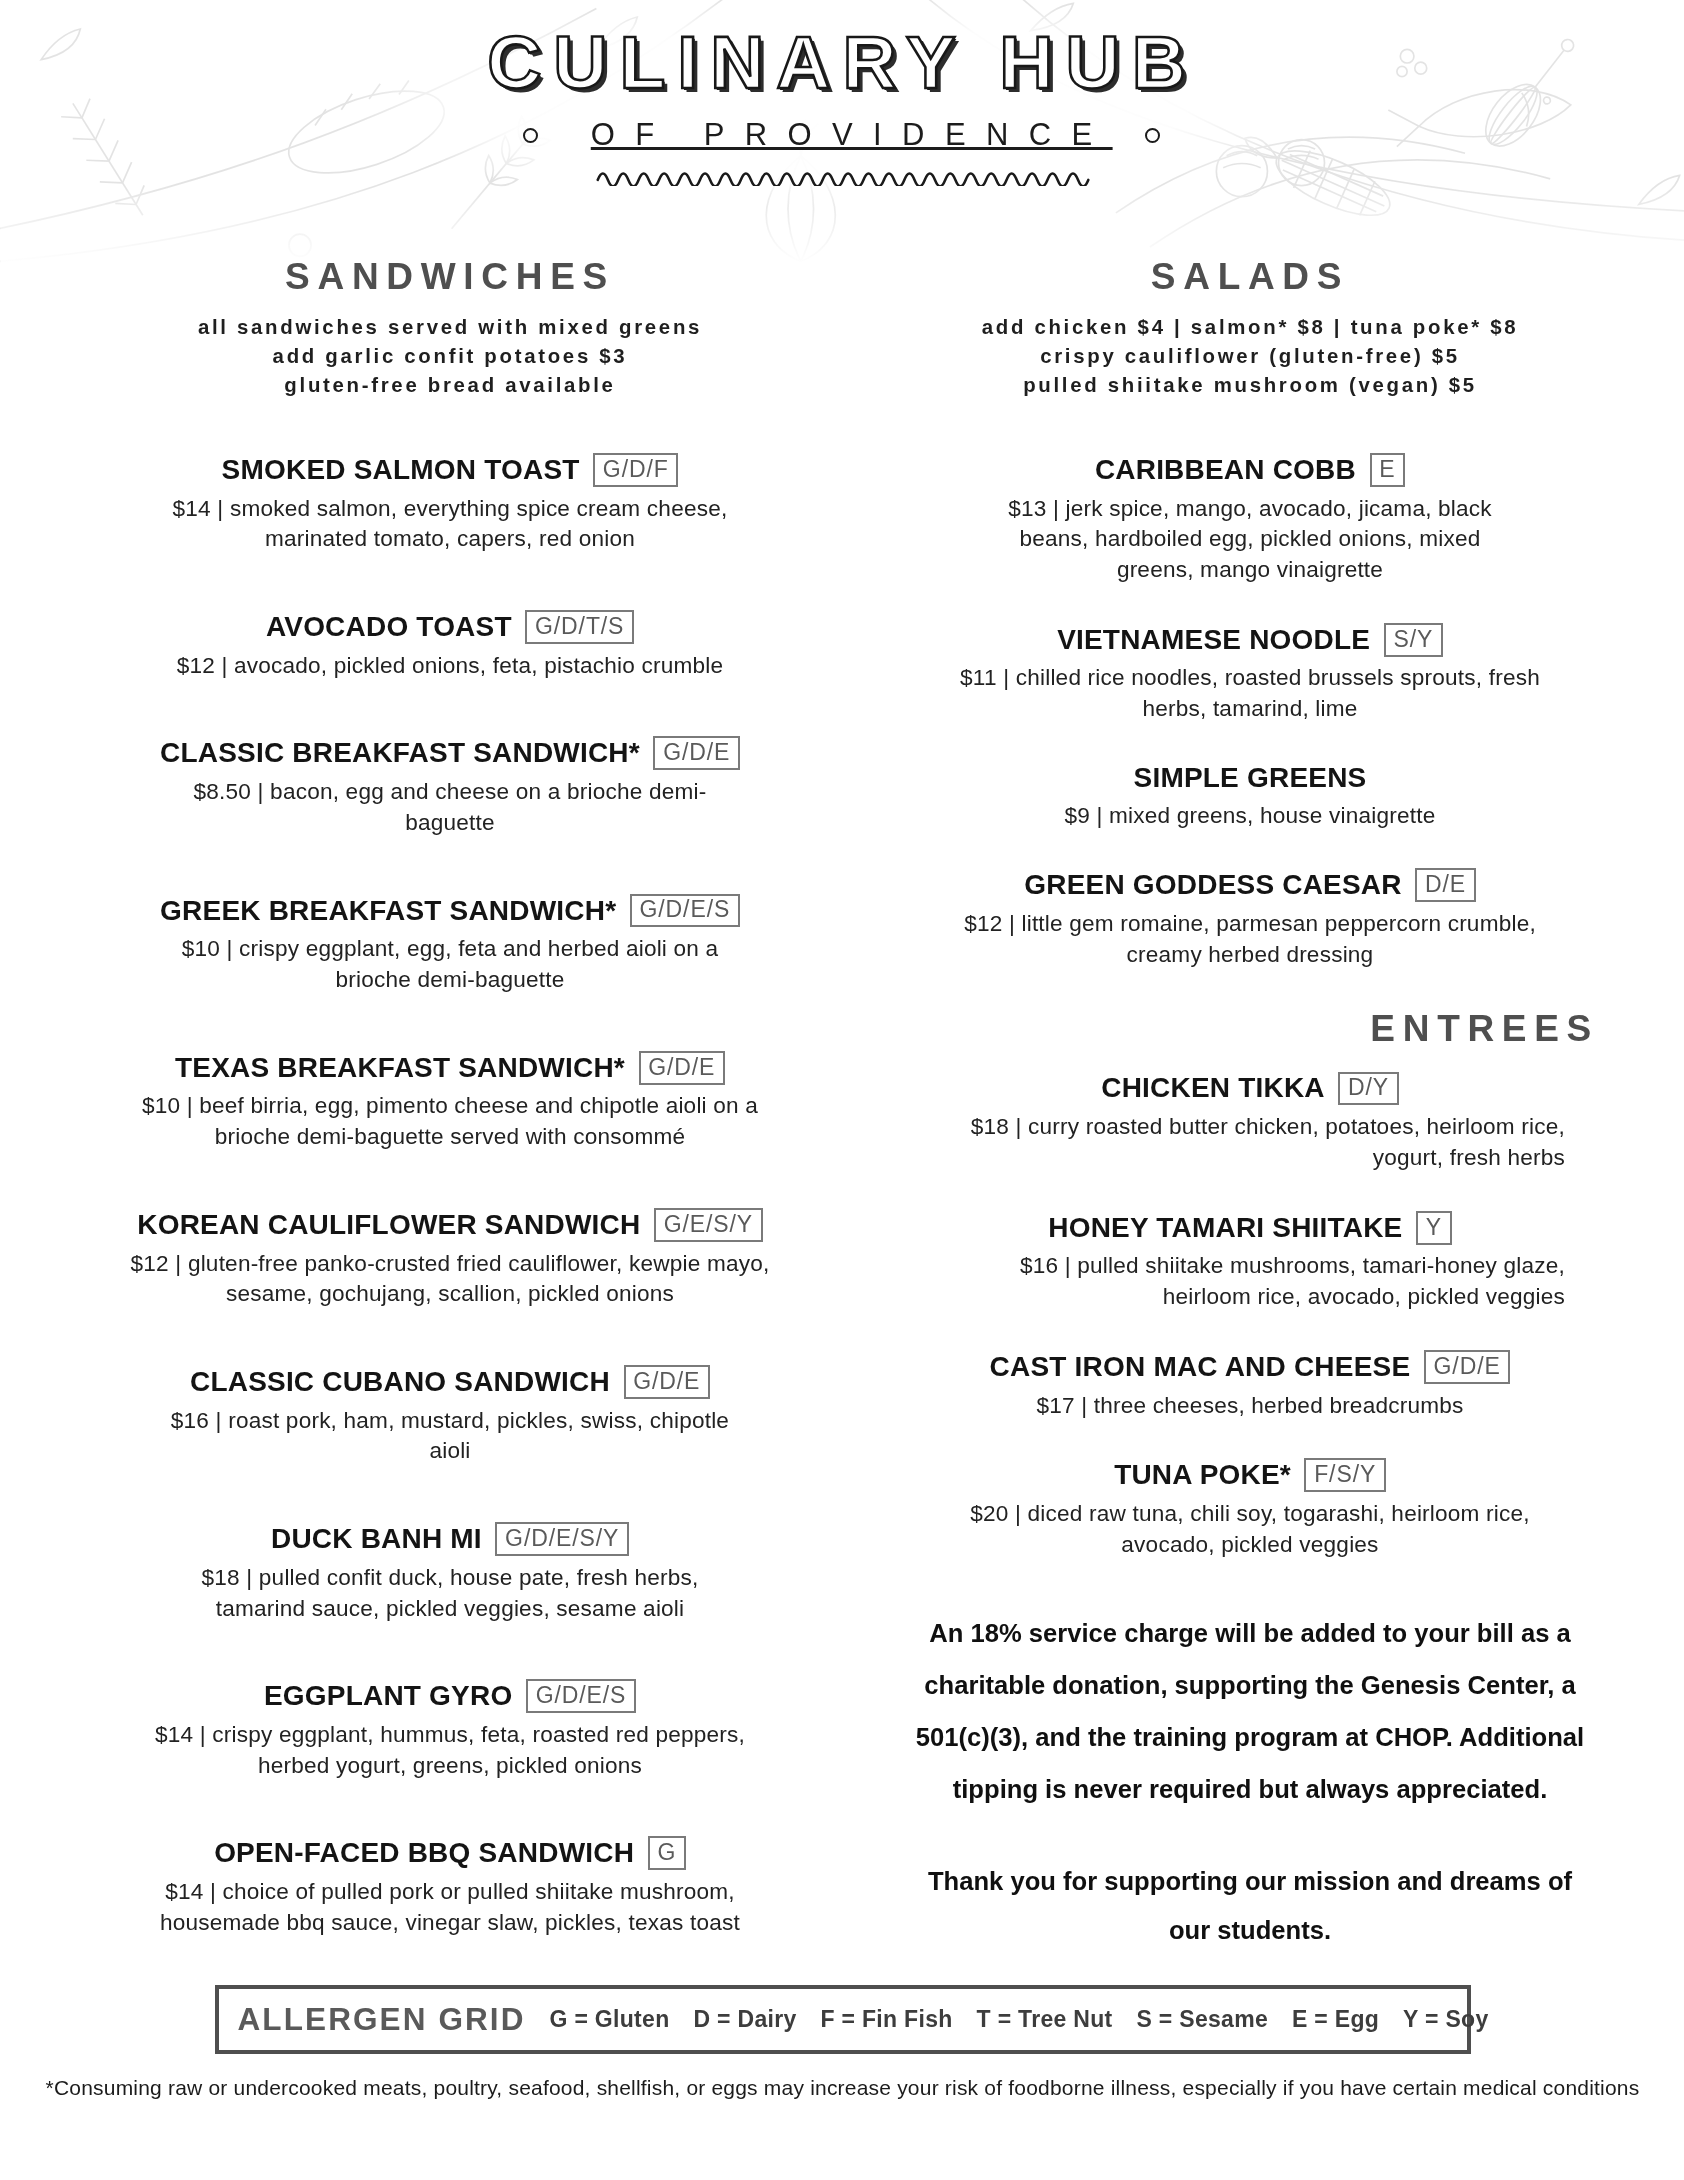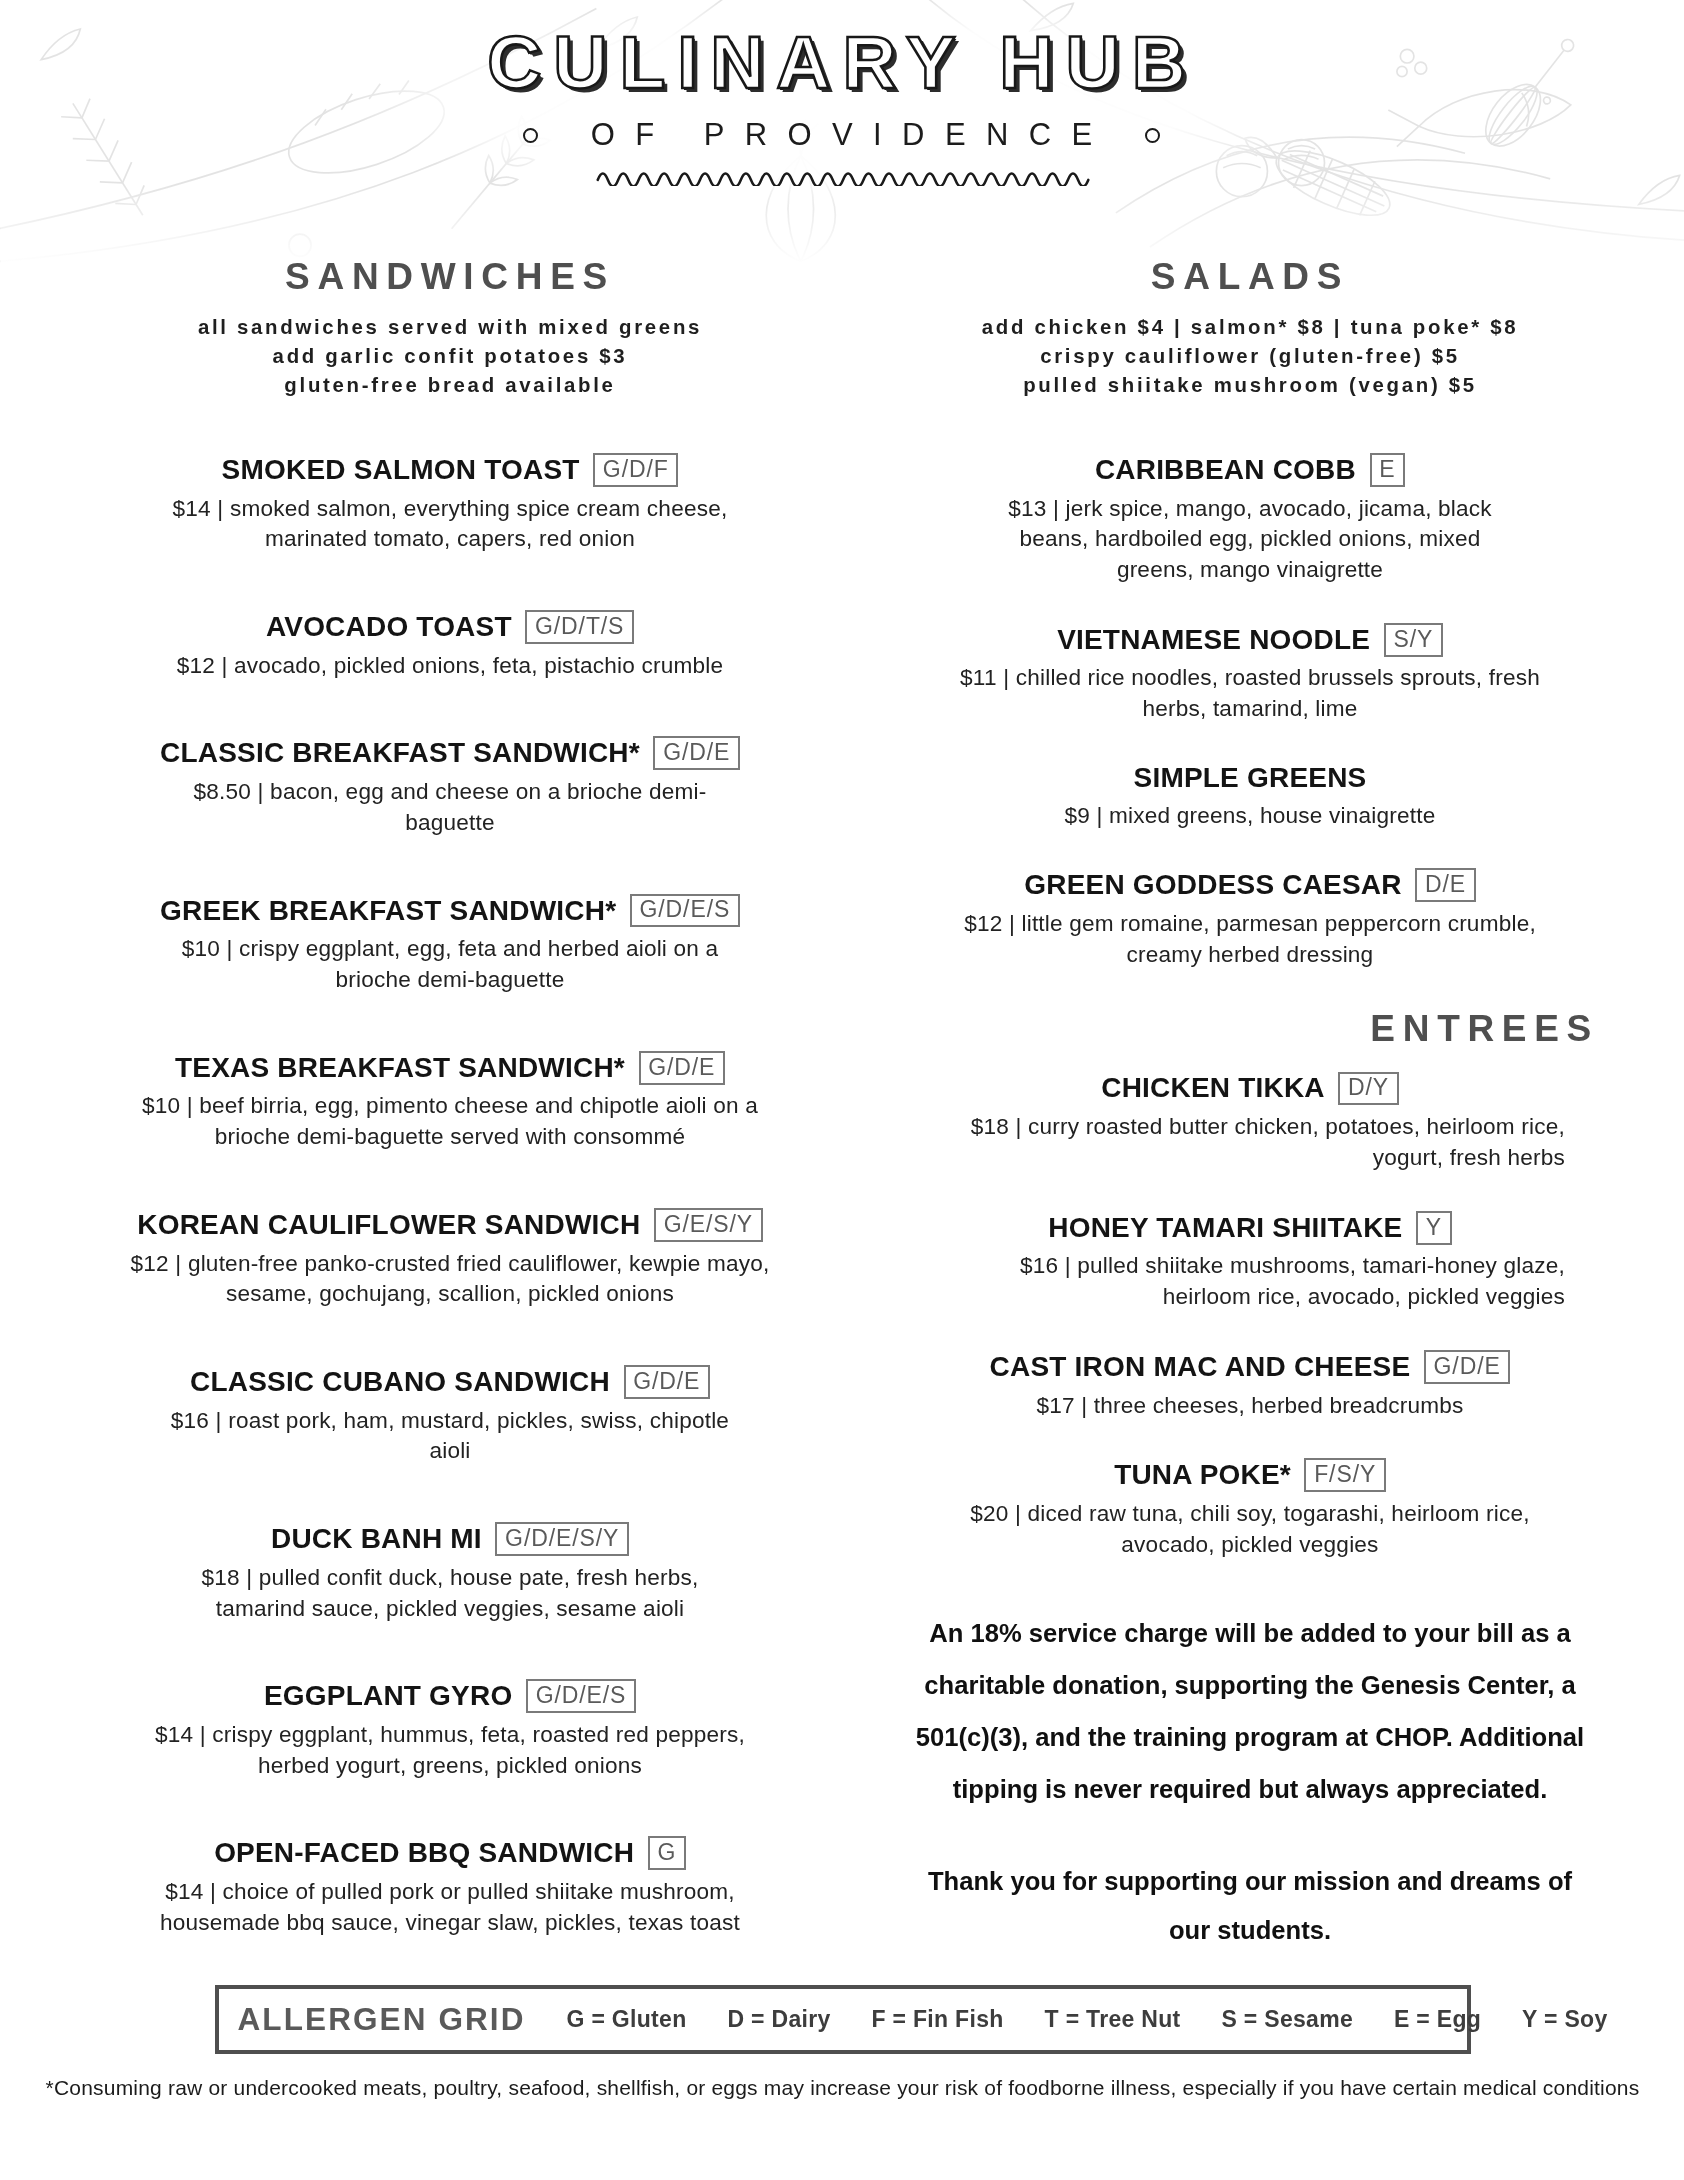--- a/index.html
+++ b/index.html
@@ -11,21 +11,21 @@
   
   .bg-art{position:absolute;top:0;left:0;width:1685px;height:264px;pointer-events:none;}
   .header{position:relative;text-align:center;padding-top:19px;height:211px;}
   .brand-title{
     margin:0;font-size:75px;font-weight:700;letter-spacing:12px;
     color:#ffffff;-webkit-text-stroke:2.6px #181818;
     text-shadow:4.3px 4.3px 0 #2d2d2d,1.7px 1.7px 0 #181818;
   }
   .brand-sub{
     margin:12px 2px 0 0;display:flex;align-items:center;justify-content:center;gap:32px;
-    font-size:31px;font-weight:400;letter-spacing:20.4px;color:#1c1c1c;
+    font-size:31px;font-weight:400;letter-spacing:20.4px;color:#1c1c1c;text-decoration:underline;
   }
   .brand-sub .txt{text-indent:20.4px;}
   .ring{width:11px;height:11px;border:2.6px solid #1c1c1c;border-radius:50%;flex:0 0 auto;}
   .squiggle{margin-top:13.6px;}
   
   .columns{
     position:relative;display:flex;justify-content:space-between;
     padding:25.6px 95px 0 101px;box-sizing:border-box;gap:102px;
   }
   .col{width:698px;flex:0 0 auto;text-align:center;}
@@ -60,21 +60,21 @@
     font-size:25.6px;font-weight:700;color:#101010;line-height:2.03;text-align:center;
   }
   .thank-you{
     max-width:656px;margin:41px auto 0 auto;
     font-size:25.6px;font-weight:700;color:#101010;line-height:1.9;text-align:center;
   }
   
   .allergen-grid{
     width:1256px;margin:31px auto 0 auto;box-sizing:border-box;
     border:4.3px solid #4f4f4f;padding:12px 19px;
-    display:flex;align-items:center;justify-content:space-between;gap:17px;
+    display:flex;align-items:center;justify-content:space-between;
   }
   .allergen-label{font-size:31.5px;font-weight:600;letter-spacing:2.1px;color:#5a5a5a;white-space:nowrap;}
   .legend-item{font-size:23px;font-weight:600;color:#3d3d3d;letter-spacing:0.3px;white-space:nowrap;margin-left:24px;}
   
   .disclaimer{
     margin:22px auto 0 auto;text-align:center;font-size:21px;color:#1b1b1b;letter-spacing:0.2px;
   }
 </style>
 </head>
 <body>

